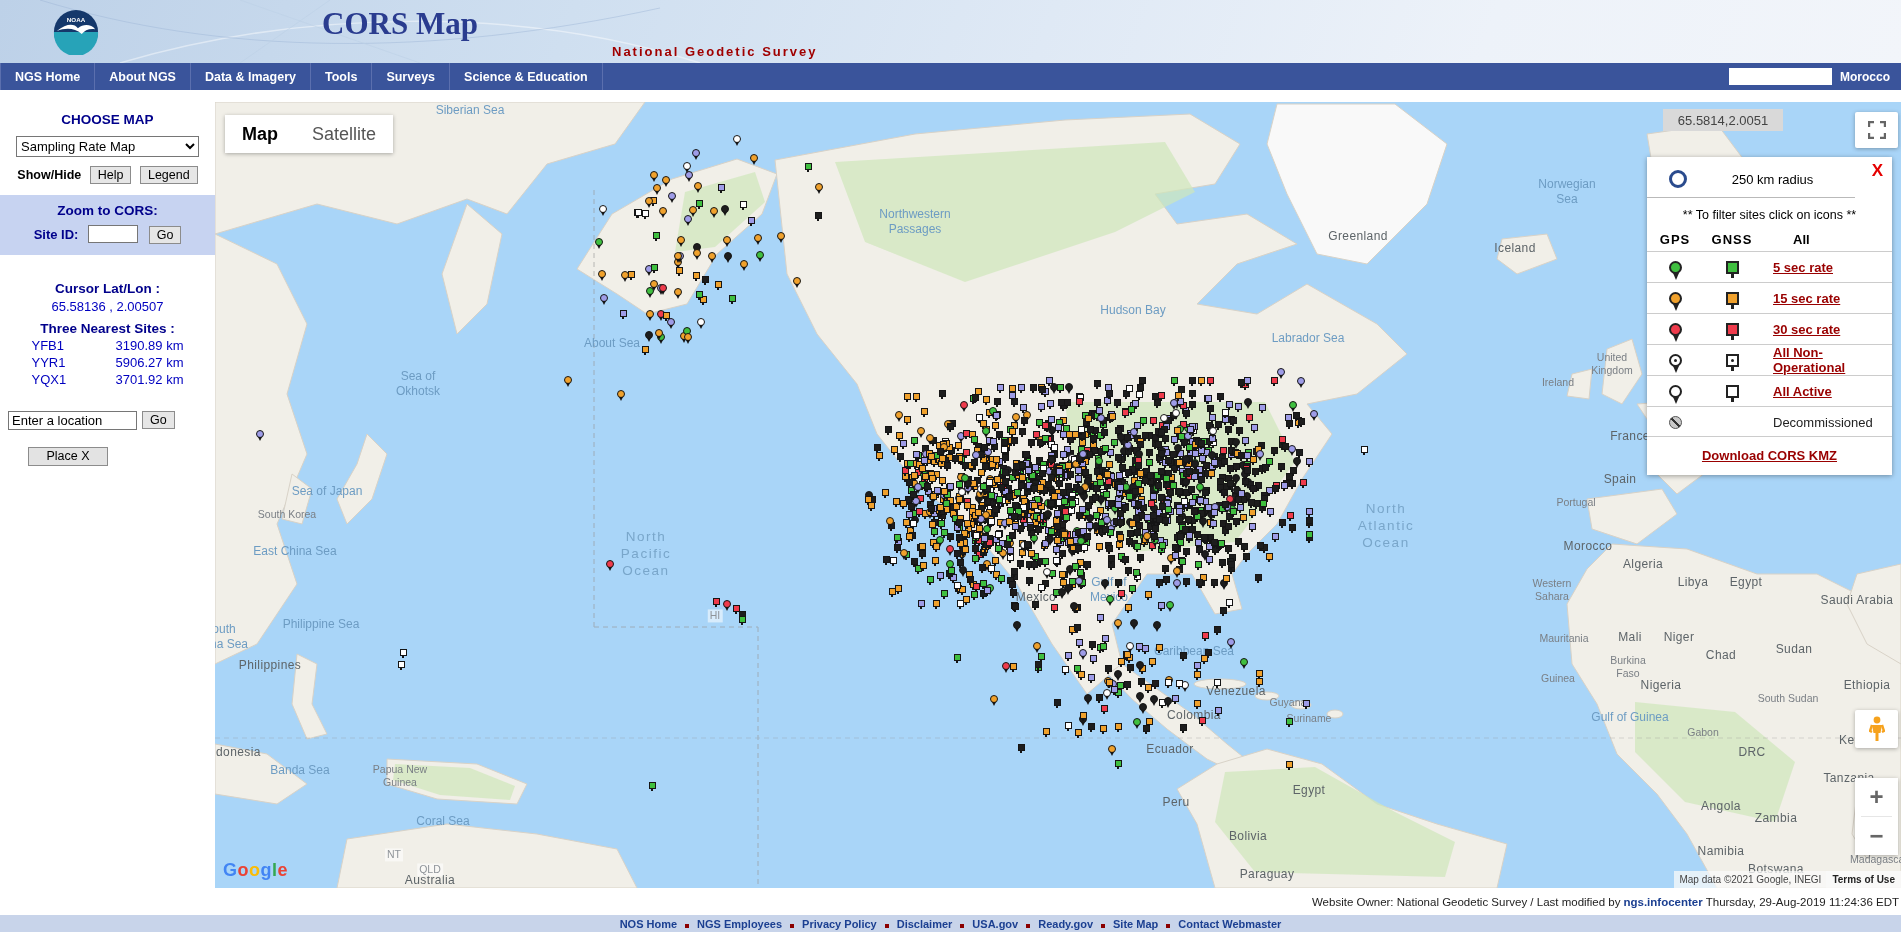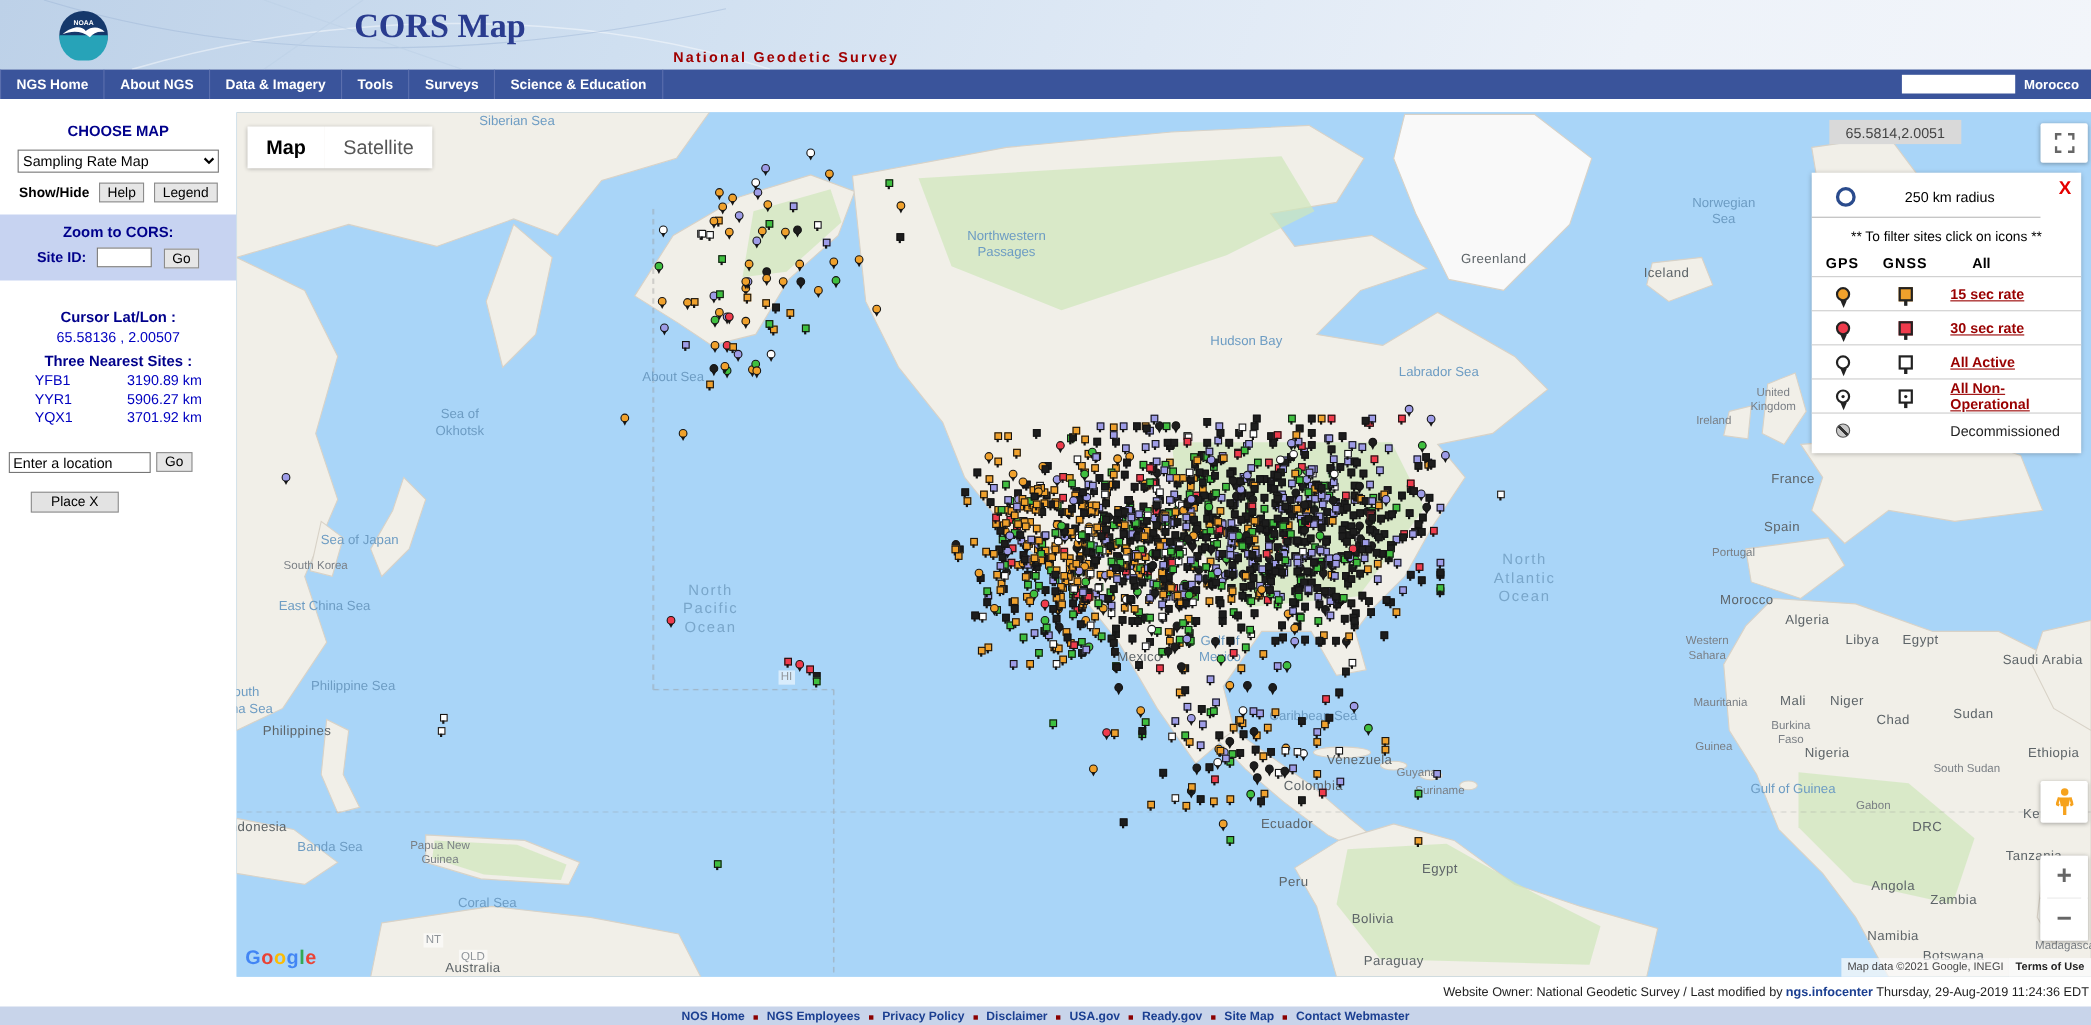--- a/index.html
+++ b/index.html
@@ -1953,62 +1953,74 @@
         <div class="leg-div"></div>
         <div class="leg-note">** To filter sites click on icons **</div>
         <div class="leg-head">
           <span class="c1">GPS</span>
           <span class="c2">GNSS</span>
           <span class="c3">All</span>
         </div>
         <div id="legend-rows">
             <div class="leg-row">
               <span class="s1">
+                <span class="lg-pin" style="background: rgb(63, 191, 63);"></span>
+              </span>
+              <span class="s2">
+                <span class="lg-flag" style="background: rgb(63, 191, 63);"></span>
+              </span>
+              <span class="s3"><a class="leg-link">5 sec rate</a></span>
+            </div>
+            <div class="leg-row">
+              <span class="s1">
                 <span class="lg-pin" style="background: rgb(240, 161, 44);"></span>
               </span>
               <span class="s2">
                 <span class="lg-flag" style="background: rgb(240, 161, 44);"></span>
               </span>
               <span class="s3"><a class="leg-link">15 sec rate</a></span>
             </div>
             <div class="leg-row">
               <span class="s1">
                 <span class="lg-pin" style="background: rgb(239, 59, 76);"></span>
               </span>
               <span class="s2">
                 <span class="lg-flag" style="background: rgb(239, 59, 76);"></span>
               </span>
               <span class="s3"><a class="leg-link">30 sec rate</a></span>
             </div>
             <div class="leg-row">
               <span class="s1">
+                <span class="lg-pin lg-dot" style="background: rgb(255, 255, 255);"></span>
+              </span>
+              <span class="s2">
+                <span class="lg-flag lg-dot" style="background: rgb(255, 255, 255);"></span>
+              </span>
+              <span class="s3"><a class="leg-link">All Non-Operational</a></span>
+            </div>
+            <div class="leg-row">
+              <span class="s1">
                 <span class="lg-pin" style="background: rgb(255, 255, 255);"></span>
               </span>
               <span class="s2">
                 <span class="lg-flag" style="background: rgb(255, 255, 255);"></span>
               </span>
               <span class="s3"><a class="leg-link">All Active</a></span>
             </div>
             <div class="leg-row">
               <span class="s1">
-                <span class="lg-pin lg-dot" style="background: rgb(255, 255, 255);"></span>
-              </span>
-              <span class="s2">
-                <span class="lg-flag lg-dot" style="background: rgb(255, 255, 255);"></span>
-              </span>
-              <span class="s3"><a class="leg-link">All Non-Operational</a></span>
-            </div>
-            <div class="leg-row">
-              <span class="s1">
                 <span class="lg-decom"></span>
               </span>
               <span class="s2"></span>
               <span class="s3"><span class="leg-plain">Decommissioned</span></span>
             </div>
           </div>
+        <div class="leg-dl">
+          <a class="leg-link">Download CORS KMZ</a>
+        </div>
       </div>
 
       <button class="pegman">
         <svg width="16" height="26" viewBox="0 0 16 26">
           <circle cx="8" cy="4" r="3.4" fill="#f6a21d"></circle>
           <path d="M3,9 L13,9 L11.5,17 L9.5,17 L9.5,25 L6.5,25 L6.5,17 L4.5,17 Z" fill="#f6a21d"></path>
           <path d="M3,9 L1,15 L3,16 M13,9 L15,15 L13,16" stroke="#f6a21d" stroke-width="2.4" fill="none"></path>
         </svg>
       </button>
 

